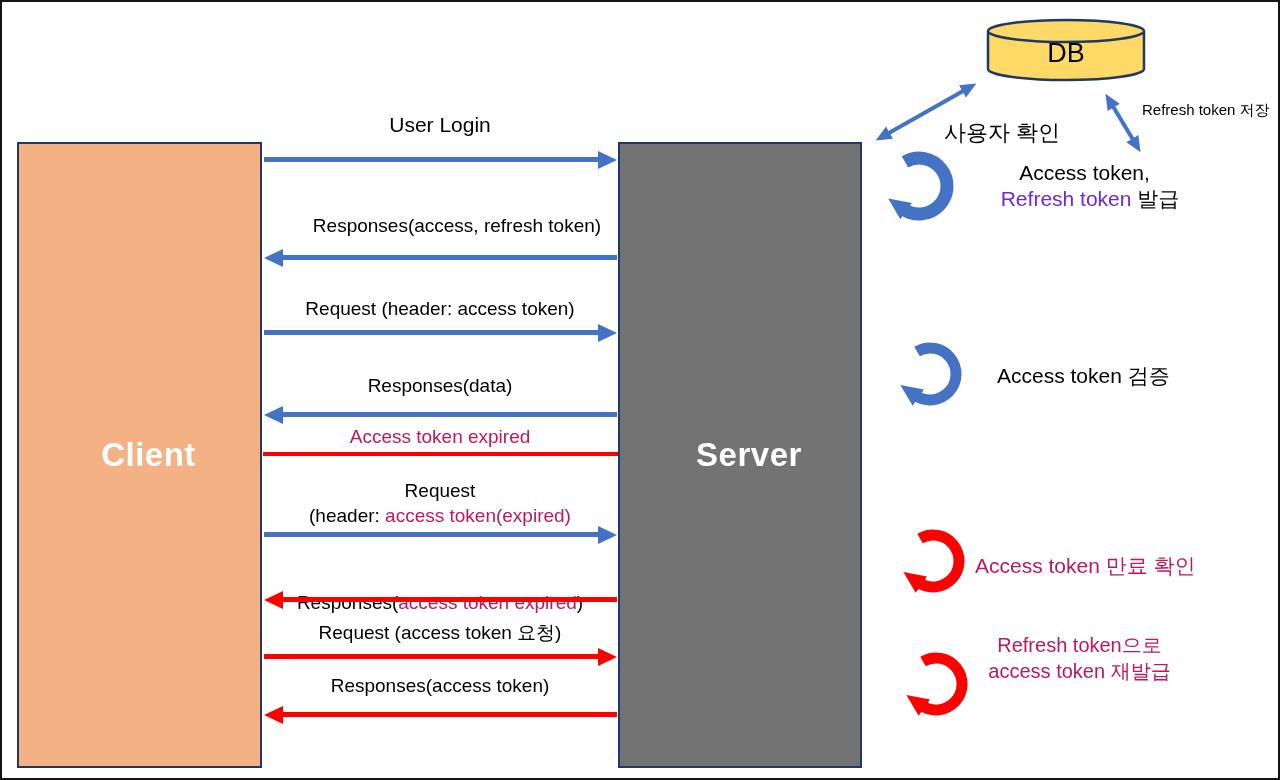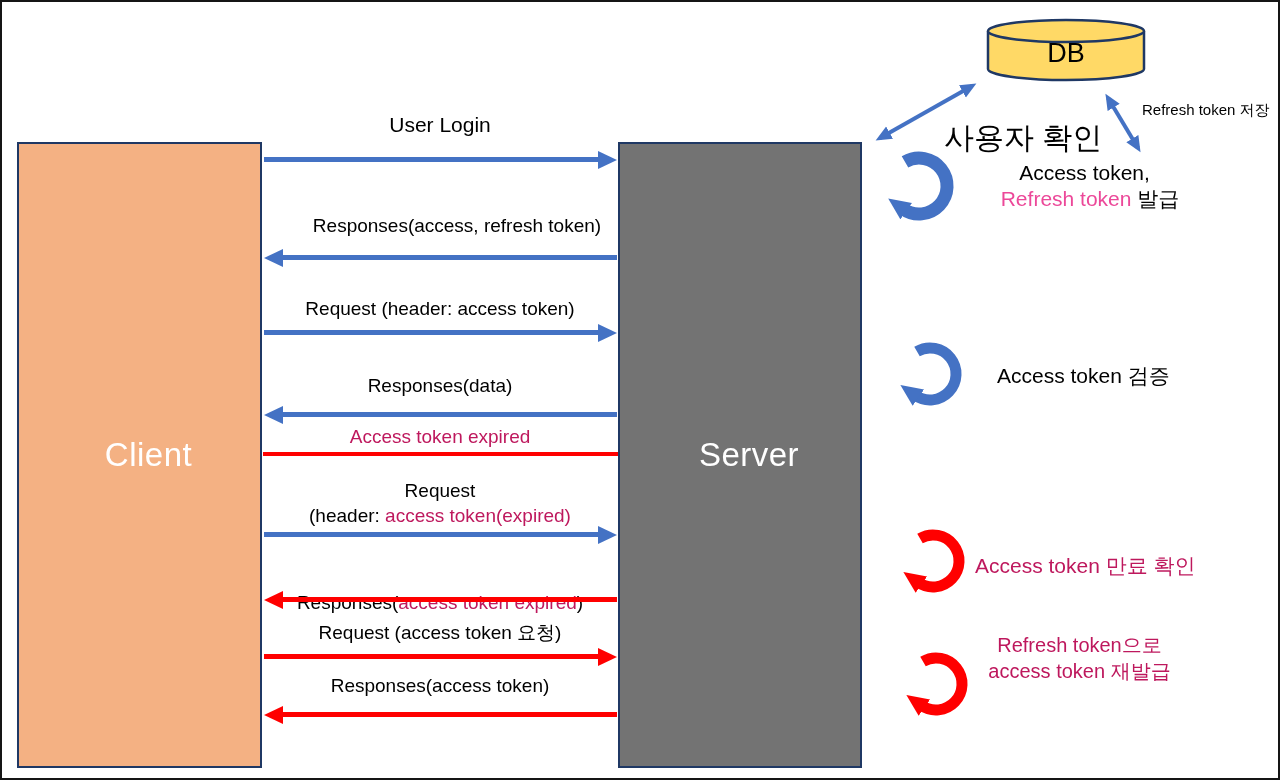--- a/index.html
+++ b/index.html
@@ -8,32 +8,32 @@
     position:relative; width:1280px; height:780px; background:#ffffff;
     border:2px solid #151515; overflow:hidden;
     font-family:"Liberation Sans", sans-serif; color:#000;
   }
   
   .actor {
     position:absolute; top:140px; height:626px;
     border:2px solid #1F3864;
     display:flex; align-items:center; justify-content:center;
   }
-  .actor .actor-label { color:#ffffff; font-size:33px; font-weight:400; letter-spacing:0.5px;margin-left:18px; }
+  .actor .actor-label { color:#ffffff; font-size:33px; font-weight:700; letter-spacing:0.5px;margin-left:18px; }
   .client { left:15px;  width:245px; background:#F4B183; }
   .server { left:616px; width:244px; background:#737373; }
 
   
   .msg-label {
     position:absolute; left:260px; width:356px; text-align:center;
     font-size:19px; line-height:25px; white-space:nowrap;
   }
   .msg-label.lg { font-size:21px; }
   .red-t  { color:#be185d; }
-  .blue-t { color:#ec4899;margin-left:11px; }
+  .blue-t { color:#6d28d9;margin-left:11px; }
 
   
   .h-arrow { position:absolute; height:5px; background:currentColor; }
   .blue { color:#4472C4; }
   .red  { color:#FF0000; }
   .h-arrow.right { left:262px; width:334px; }
   .h-arrow.right::after {
     content:""; position:absolute; left:100%; top:50%; transform:translateY(-50%);
     border-top:9px solid transparent; border-bottom:9px solid transparent;
     border-left:19px solid currentColor;
@@ -128,21 +128,21 @@
 
   <div class="msg-label" style="top:588px;"><span>Responses(</span><span class="red-t">access token expired</span><span>)</span></div>
   <div class="h-arrow left red" style="top:595px;"></div>
 
   <div class="msg-label" style="top:618px;">Request (access token 요청)</div>
   <div class="h-arrow right red" style="top:652px;"></div>
 
   <div class="msg-label" style="top:671px;">Responses(access token)</div>
   <div class="h-arrow left red" style="top:710px;"></div>
 
-  <div class="ann" style="left:942px; top:116px; font-size:30px;">사용자 확인</div>
+  <div class="ann" style="left:942px; top:116px; font-size:22px;">사용자 확인</div>
   <div class="ann" style="left:1140px; top:99px; font-size:15px;">Refresh token 저장</div>
   <div class="ann center" style="left:975px; top:158px; width:215px; font-size:21px; line-height:26px;">
     <span>Access token,</span><br>
     <span class="blue-t">Refresh token</span><span> 발급</span>
   </div>
   <div class="ann" style="left:995px; top:360px; font-size:21px;">Access token 검증</div>
   <div class="ann red-t" style="left:973px; top:550px; font-size:21px;">Access token 만료 확인</div>
   <div class="ann center red-t" style="left:955px; top:630px; width:245px; font-size:20px; line-height:26px;">
     <span>Refresh token으로</span><br>
     <span>access token 재발급</span>

